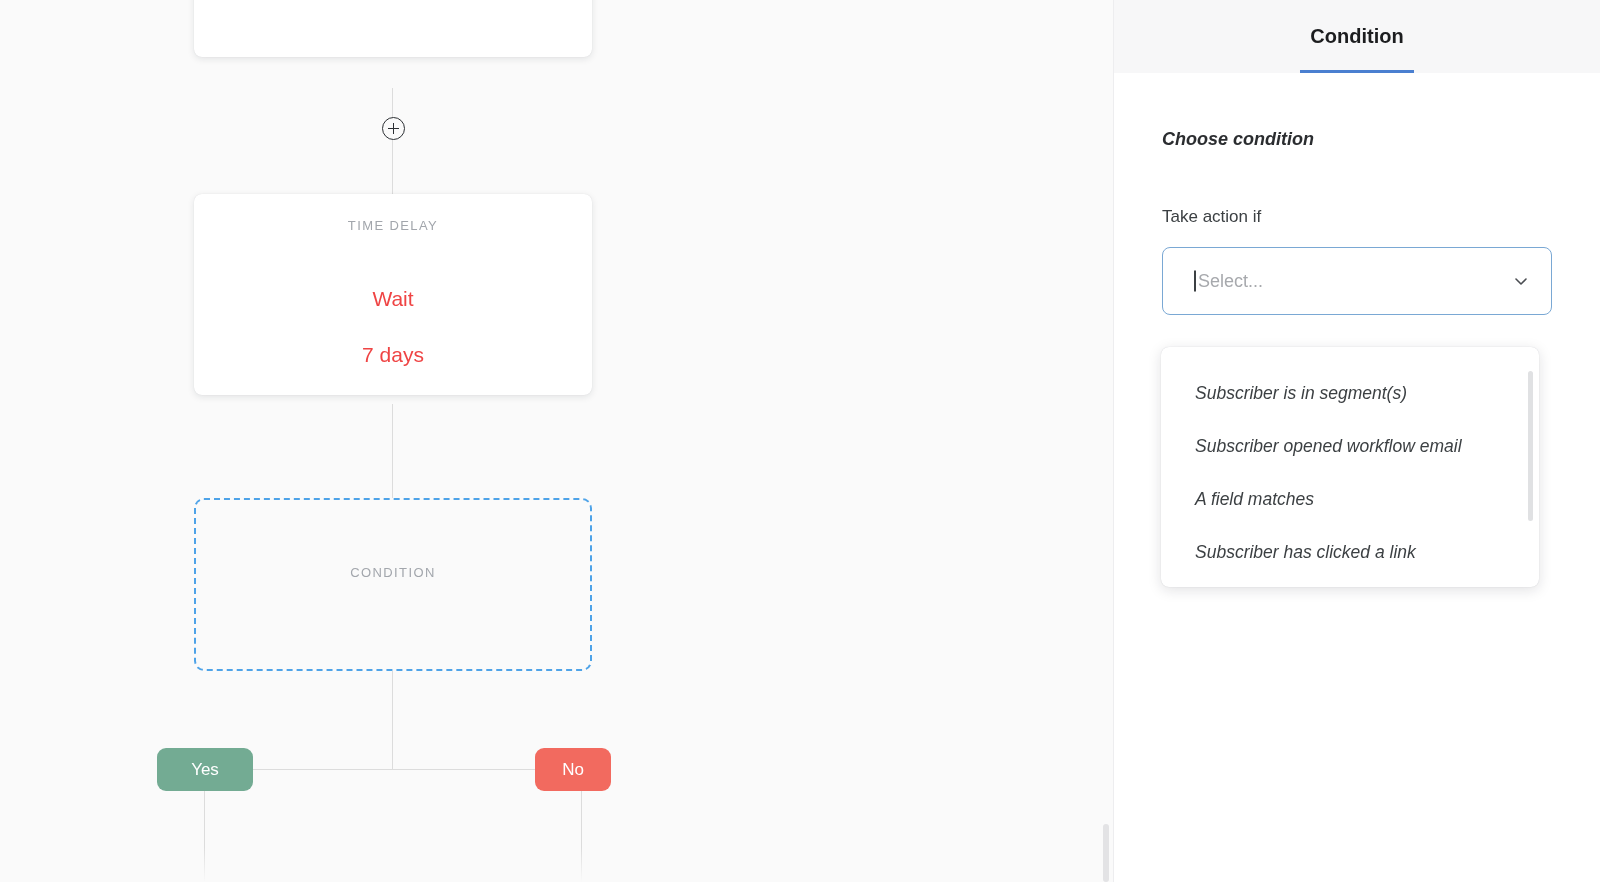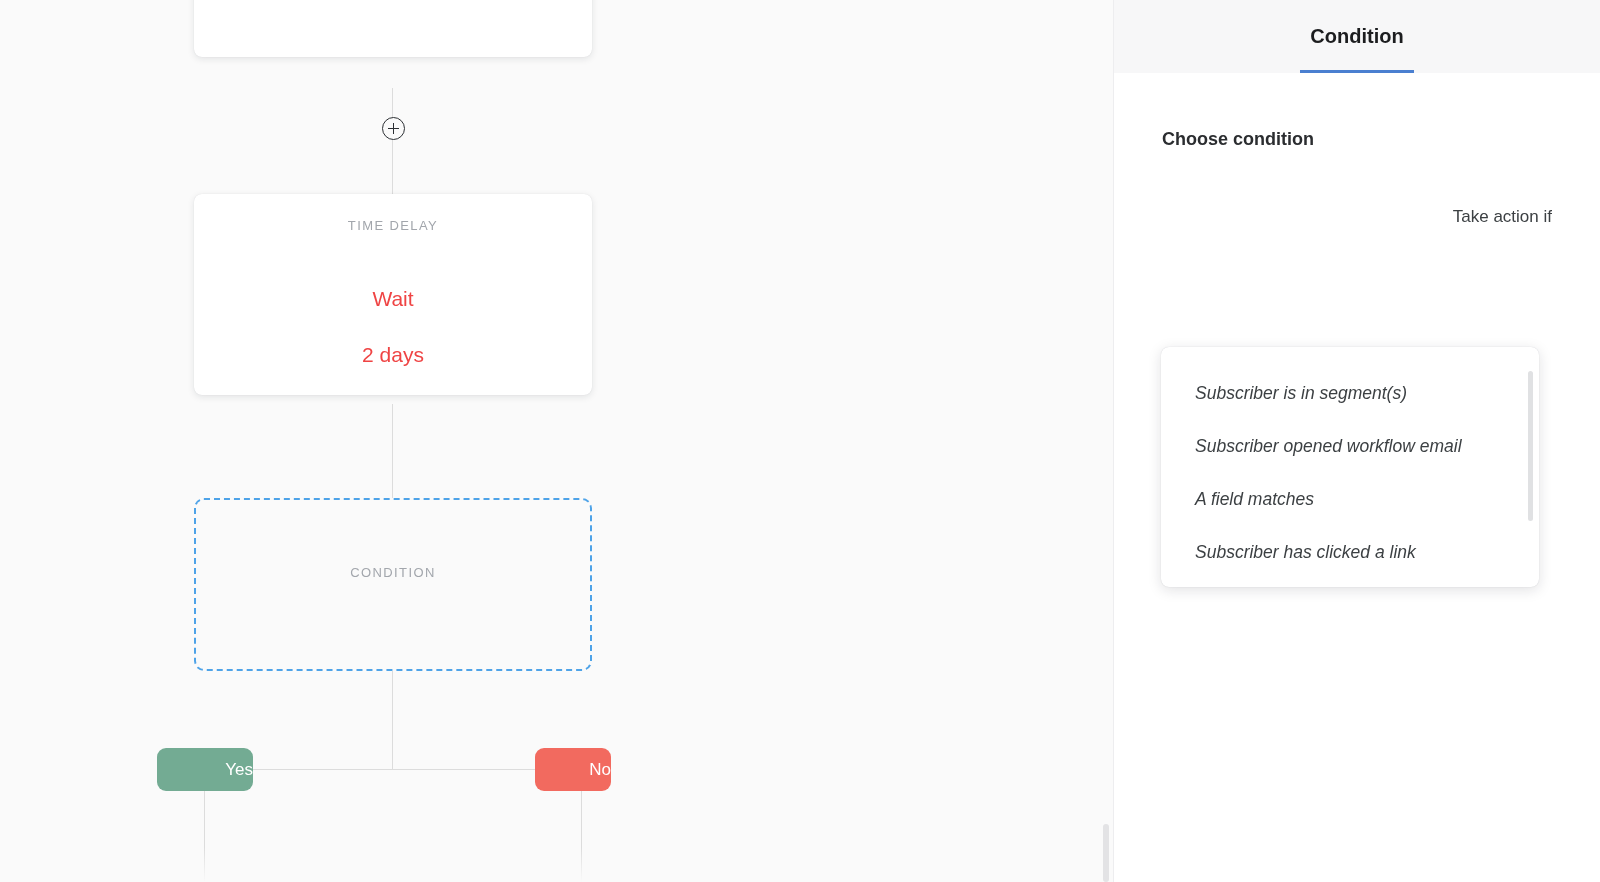--- a/index.html
+++ b/index.html
@@ -138,21 +138,21 @@
     left: 9.7px; top: 4.6px; width: 1.6px; height: 11px;
   }
 
   
   .pill {
     position: absolute;
     height: 43px;
     border-radius: 9px;
     display: flex;
     align-items: center;
-    justify-content: flex-end;
+    justify-content: center;
     color: #ffffff;
     font-size: 17px;
     cursor: pointer;
   }
   .pill-yes {
     left: 157px;
     top: 748px;
     width: 96px;
     background: #73ab93;
   }
@@ -217,26 +217,26 @@
   }
 
   .panel-body {
     padding: 56px 48px 0 48px;
   }
   .section-heading {
     font-size: 18px;
     font-weight: 700;
     color: #2b2d30;
     margin: 0 0 57px 0;
+    font-style: italic;
   }
   .field-label {
     font-size: 17px;
     color: #3c4043;
     margin: 0 0 20px 0;
-    text-align: right;
   }
 
   .select-control {
     position: relative;
     height: 68px;
     border: 1.5px solid #7aa8d4;
     border-radius: 8px;
     background: #ffffff;
     box-sizing: border-box;
     display: flex;
@@ -320,21 +320,21 @@
 
     <div class="plus-btn">
       <span></span>
     </div>
 
     <div class="conn conn-v" style="left:392px; top:140px; height:54px;"></div>
 
     <div class="node-card card-delay">
       <div class="node-kicker">TIME DELAY</div>
       <div class="node-title">Wait</div>
-      <div class="node-title">2 days</div>
+      <div class="node-title">7 days</div>
     </div>
 
     <div class="conn conn-v" style="left:392px; top:404px; height:94px;"></div>
 
     <div class="card-condition">
       <div class="node-kicker">CONDITION</div>
     </div>
 
     <div class="conn conn-v" style="left:392px; top:671px; height:99px;"></div>
 
@@ -359,20 +359,27 @@
       <div class="panel-tab">
         <span>Condition</span>
       </div>
     </div>
 
     <div class="panel-body">
       <h2 class="section-heading">Choose condition</h2>
 
       <div class="field-label">Take action if</div>
 
+      <div class="select-control">
+        <span class="select-caret"></span>
+        <span class="select-placeholder">Select...</span>
+        <svg class="chevron" viewBox="0 0 16 16">
+          <path d="M3 6 L8 11 L13 6" fill="none" stroke="#4a4d52" stroke-width="1.6" stroke-linecap="round" stroke-linejoin="round"></path>
+        </svg>
+      </div>
     </div>
   </div>
 
   <div class="dropdown">
     <ul class="dropdown-list">
       <li class="dropdown-item">Subscriber is in segment(s)</li>
       <li class="dropdown-item">Subscriber opened workflow email</li>
       <li class="dropdown-item">A field matches</li>
       <li class="dropdown-item">Subscriber has clicked a link</li>
     </ul>

